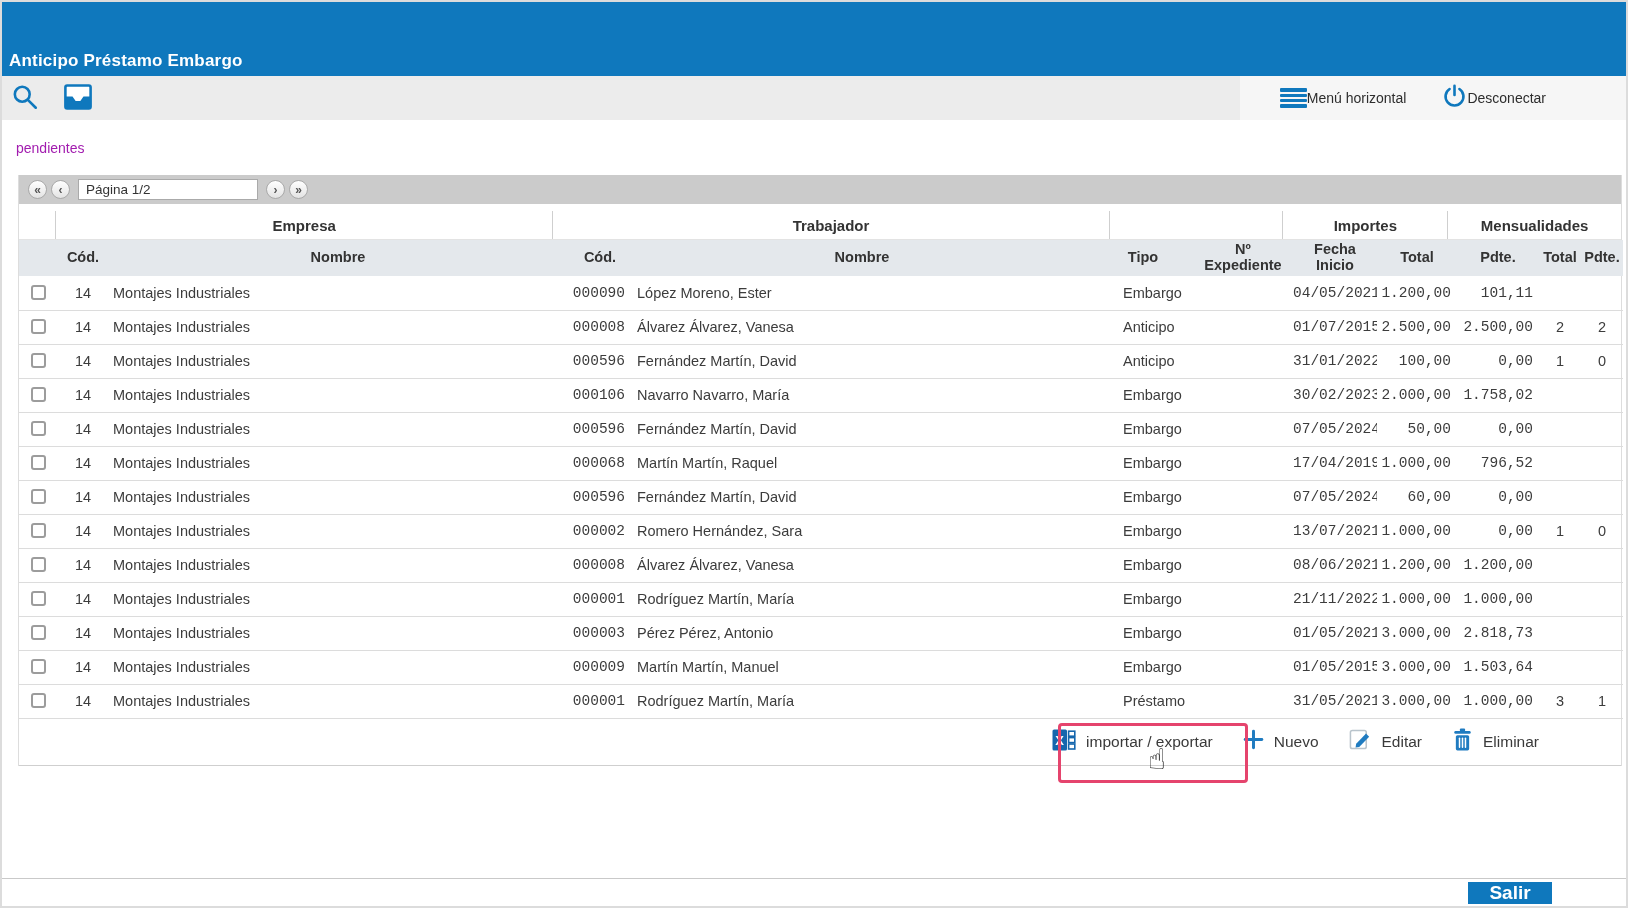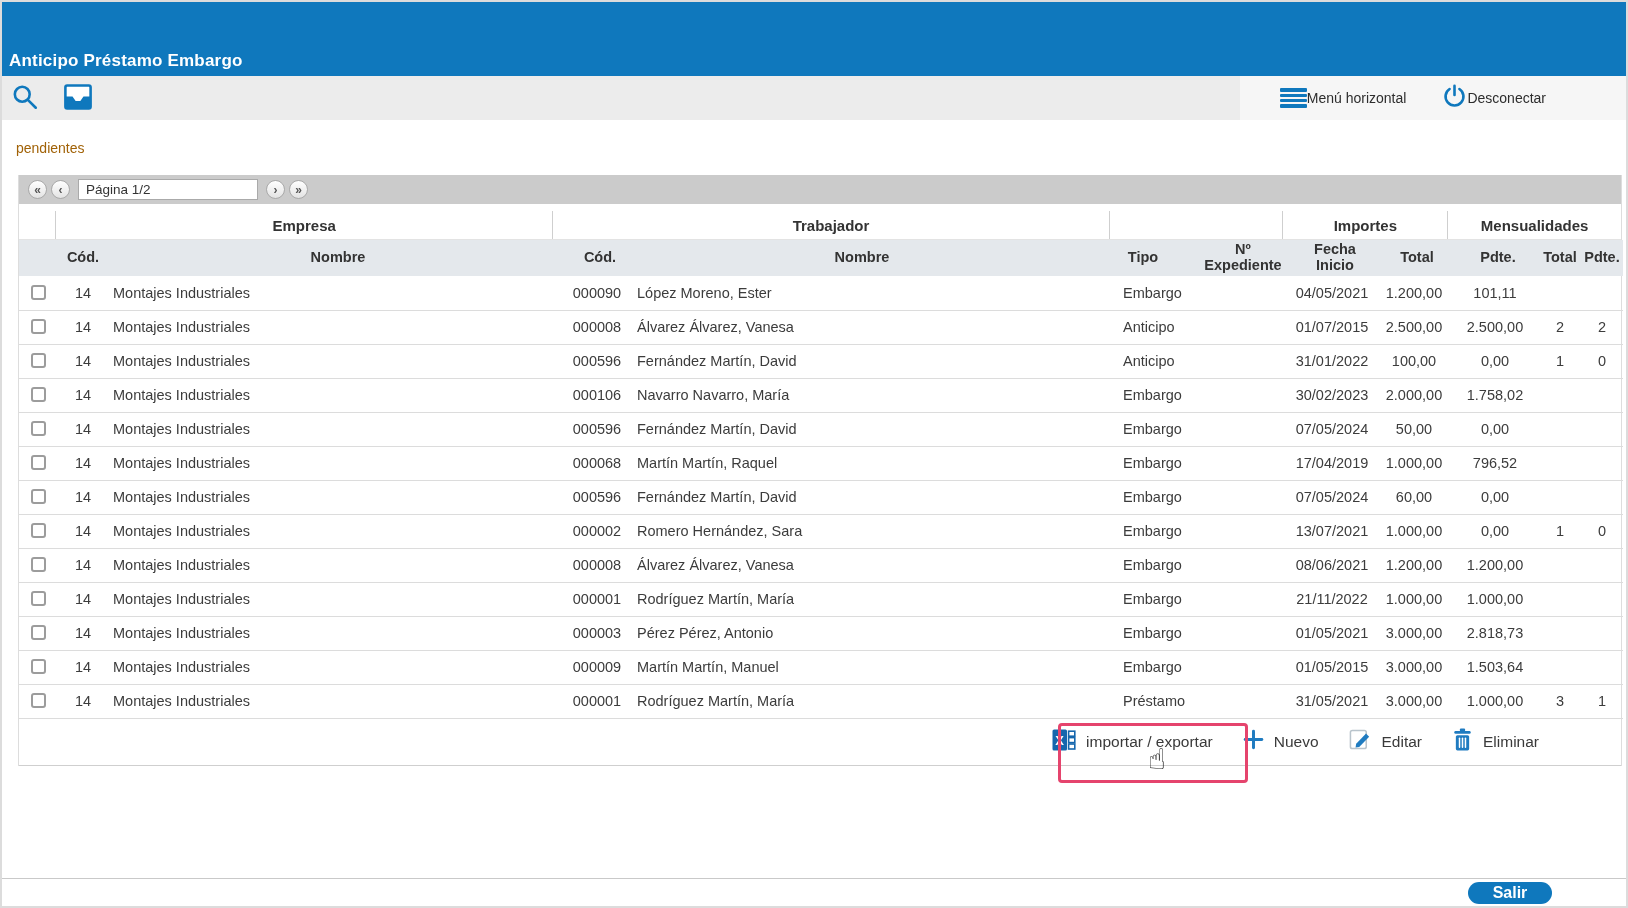--- a/index.html
+++ b/index.html
@@ -17,21 +17,21 @@
   .tb-left { display:flex; align-items:center; gap:26px; padding-left:9px; }
   .icon-btn { background:none; border:none; cursor:pointer; display:flex; align-items:center; }
   .tb-right { margin-left:auto; height:100%; background:#f6f6f6; display:flex; align-items:center;
               gap:36px; padding:0 80px 0 40px; }
   .tb-item { display:flex; align-items:center; background:none; border:none; cursor:pointer;
              font-size:14px; color:#2d2d2d; font-family:inherit; }
   .hamburger { display:inline-flex; flex-direction:column; gap:2px; }
   .hamburger i { display:block; width:27px; height:3.4px; background:#0f78bd; border-radius:1px; }
 
   
-  .crumb { margin:20px 0 18px 14px; font-size:14px; color:#a16207; height:17px; }
+  .crumb { margin:20px 0 18px 14px; font-size:14px; color:#a21caf; height:17px; }
 
   
   .grid-wrap { margin-left:16px; width:1604px; border-left:1px solid #ddd; border-right:1px solid #ddd; }
   .grid-titlebar { height:29px; background:#cbcbcb; display:flex; align-items:center; padding-left:9px; }
   .pager { display:flex; align-items:center; gap:4px; }
   .pg-btn { width:19px; height:19px; border-radius:50%; border:1px solid #a9a9a9;
             background:linear-gradient(#ffffff,#e3e3e3); color:#555; font-size:12px; font-weight:bold;
             line-height:16px; text-align:center; cursor:pointer; padding:0; }
   .pg-input { width:180px; height:21px; border:1px solid #aaa; background:#fff; font-size:13.5px;
               color:#333; padding:0 7px; margin:0 4px; font-family:inherit; }
@@ -44,21 +44,21 @@
   .group-row .gcell { border-right:1px solid #cfcfcf; display:flex; align-items:center; justify-content:center;
                       font-size:15px; font-weight:bold; color:#333; }
   .group-row .gcell:last-child { border-right:none; }
   .g1{width:37px;} .g2{width:498px;} .g3{width:557px;} .g4{width:174px;} .g5{width:165px;} .g6{width:173px;}
 
   table { border-collapse:collapse; table-layout:fixed; width:1604px; }
   thead th { background:#e4e8ec; height:36px; font-size:14.5px; font-weight:bold; color:#333;
              text-align:center; vertical-align:middle; line-height:1.1; white-space:pre-line; padding:2px 0; }
   tbody td { height:34px; border-bottom:1px solid #dcdcdc; font-size:14.5px; color:#3c3c3c;
              vertical-align:middle; overflow:hidden; white-space:nowrap; }
-  td.num { text-align:center; padding-right:6px; }
+  td.num { text-align:right; padding-right:6px;font-family:Liberation Mono, monospace; }
   td.num0 { text-align:center; padding-right:0; }
   td.txt { text-align:left; padding-left:6px;margin-top:28px; }
   td.tipo { text-align:left; padding-left:30px; }
   td.ctr { text-align:center; }
   .cb { display:inline-block; width:15px; height:15px; border:2px solid #9c9c9c; border-radius:3px;
         background:#fff; margin-left:12px; margin-top:2px; cursor:pointer; }
 
   
   .grid-footer { height:47px; background:#fff; border-bottom:1px solid #cfcfcf; display:flex;
                  align-items:center; justify-content:flex-end; gap:30px; padding-right:82px; }
@@ -68,21 +68,21 @@
   
   .hl-box { position:absolute; left:1056px; top:721px; width:190px; height:60px;
             border:3px solid #e5446d; border-radius:4px; pointer-events:none; z-index:5; }
   .cursor-glyph { position:absolute; left:1146px; top:740px; font-family:"DejaVu Sans",sans-serif;
                   font-size:29px; color:#111; z-index:6; pointer-events:none; }
 
   
   .bottom-bar { position:absolute; left:0; right:0; bottom:0; height:28px; background:#fff;
                 border-top:1px solid #c9c9c9; display:flex; justify-content:flex-end; align-items:center; }
   .salir-btn { margin-right:74px; width:84px; height:22px; background:#0f78bd; color:#fff; border:none;
-               border-radius:11px; font-size:16px; font-weight:bold; cursor:pointer; font-family:inherit; }
+               border-radius:0; font-size:19px; font-weight:bold; cursor:pointer; font-family:inherit; }
 </style>
 </head>
 <body>
 
 <div class="page">
 
   <header class="app-header">
     <h1>Anticipo Préstamo Embargo</h1>
   </header>
 

